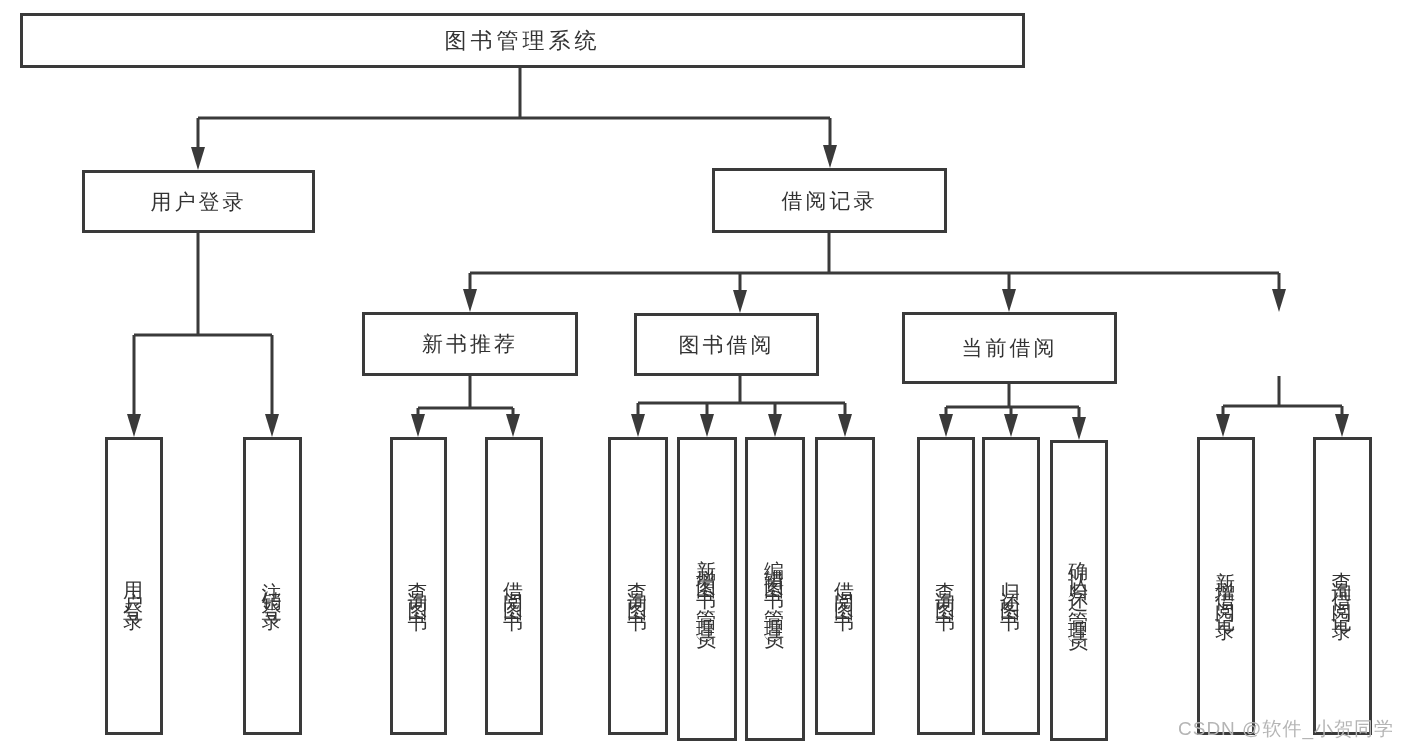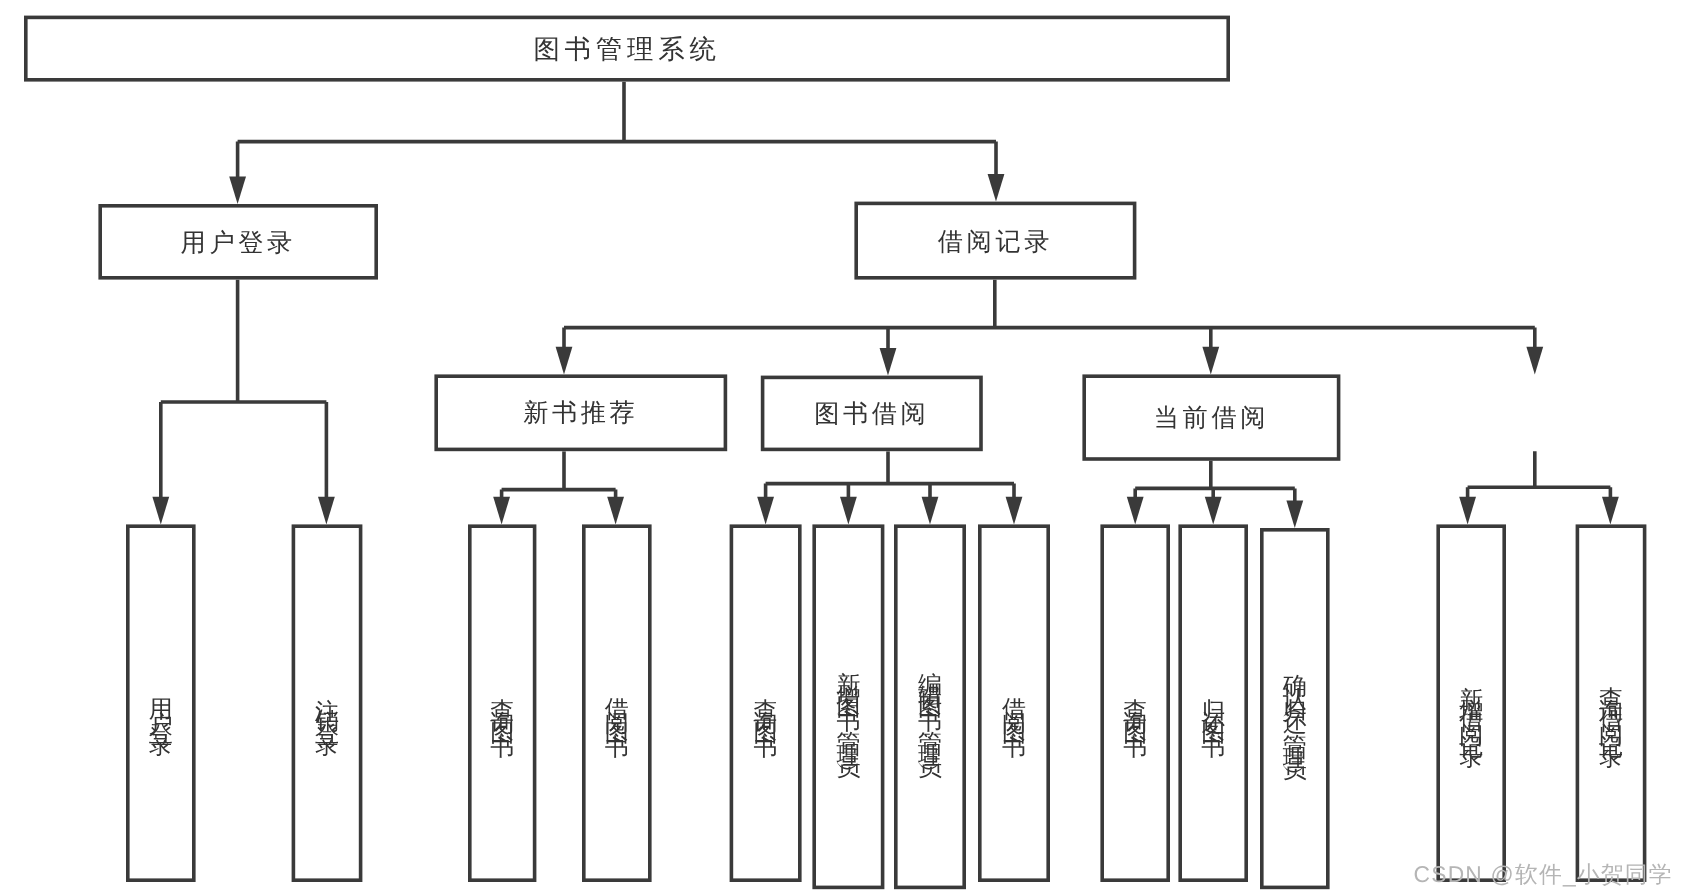--- a/index.html
+++ b/index.html
@@ -92,21 +92,21 @@
     <span>图书管理系统</span>
   </div>
 
   <div class="node" style="left:82px;top:170px;width:233px;height:63px">
     <span>用户登录</span>
   </div>
   <div class="node" style="left:712px;top:168px;width:235px;height:65px">
     <span>借阅记录</span>
   </div>
 
-  <div class="node" style="left:362px;top:312px;width:244px;height:64px">
+  <div class="node" style="left:362px;top:312px;width:216px;height:64px">
     <span>新书推荐</span>
   </div>
   <div class="node" style="left:634px;top:313px;width:185px;height:63px">
     <span>图书借阅</span>
   </div>
   <div class="node" style="left:902px;top:312px;width:215px;height:72px">
     <span>当前借阅</span>
   </div>
 
   <div class="node v" style="left:105px;top:437px;width:58px;height:298px">

